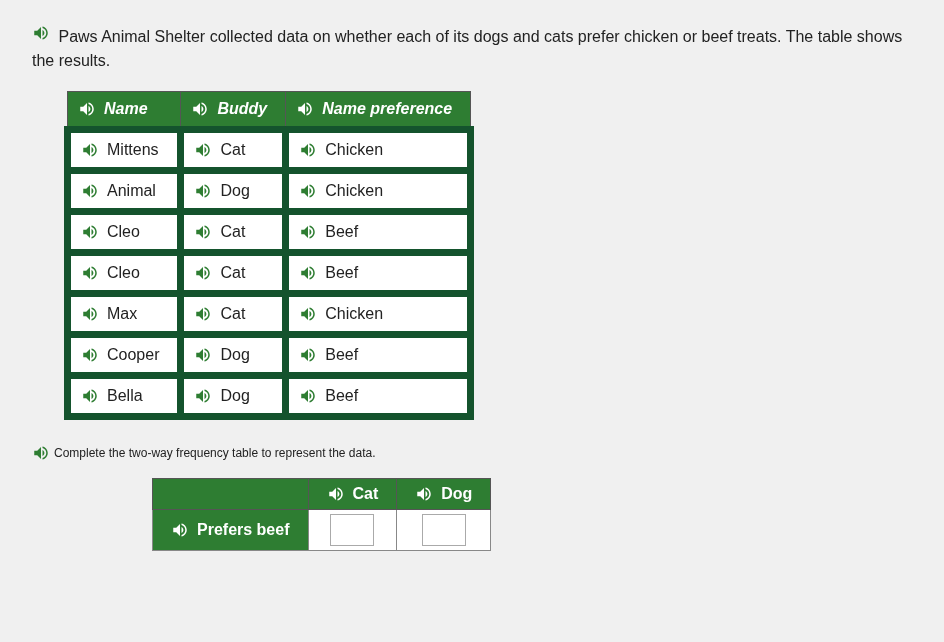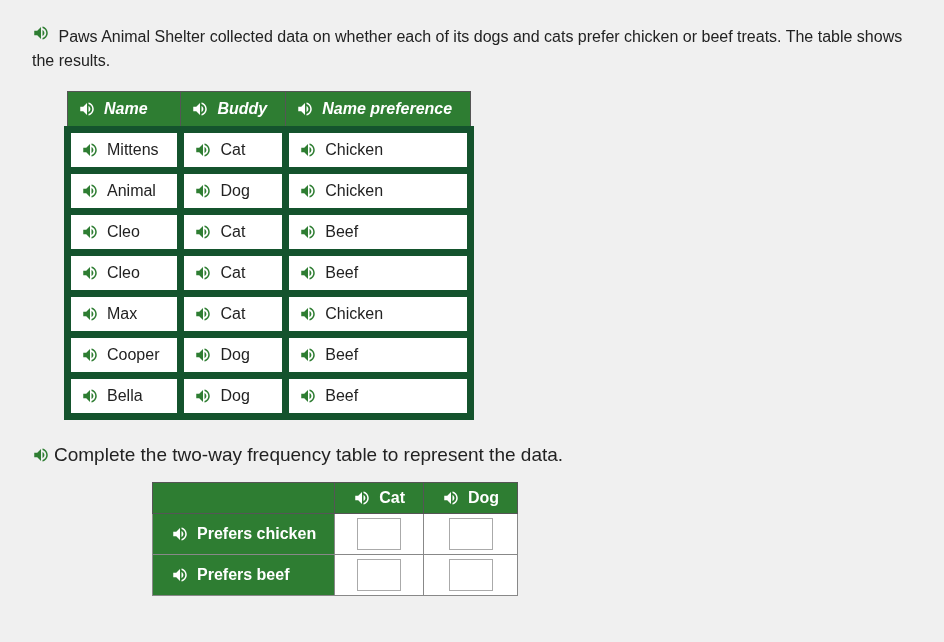--- a/index.html
+++ b/index.html
@@ -60,21 +60,21 @@
       gap: 4px;
     }
     
     .freq-section {
       margin-top: 8px;
     }
     .freq-prompt {
       display: flex;
       align-items: center;
       margin-bottom: 16px;
-      font-size: 19px;
+      font-size: 12px;
     }
     .freq-table-wrapper {
       margin-left: 120px;
     }
     .freq-table {
       border-collapse: collapse;
     }
     .freq-table th, .freq-table td {
       border: 1px solid #888;
       padding: 6px 18px;
@@ -413,34 +413,20 @@
                 <svg viewBox="0 0 24 24" fill="white" width="18" height="18">
                     <path d="M3 9v6h4l5 5V4L7 9H3zm13.5 3c0-1.77-1.02-3.29-2.5-4.03v8.05c1.48-.73 2.5-2.25 2.5-4.02zM14 3.23v2.06c2.89.86 5 3.54 5 6.71s-2.11 5.85-5 6.71v2.06c4.01-.91 7-4.49 7-8.77s-2.99-7.86-7-8.77z"></path>
                   </svg>
               </span>
               <span>Dog</span>
             </div>
           </th>
         </tr>
       </thead>
       <tbody id="freq-table-body">
-      <tr>
-            <td>
-      <div class="cell-content">
-        <span class="speaker-icon">
-          <svg viewBox="0 0 24 24" fill="white" width="18" height="18">
-                    <path d="M3 9v6h4l5 5V4L7 9H3zm13.5 3c0-1.77-1.02-3.29-2.5-4.03v8.05c1.48-.73 2.5-2.25 2.5-4.02zM14 3.23v2.06c2.89.86 5 3.54 5 6.71s-2.11 5.85-5 6.71v2.06c4.01-.91 7-4.49 7-8.77s-2.99-7.86-7-8.77z"></path>
-                  </svg>
-        </span>
-        <span>Prefers chicken</span>
-      </div>
-            </td>
-            <td class="input-cell"><input type="text" class="freq-input" style=""></td>
-            <td class="input-cell"><input type="text" class="freq-input" style=""></td>
-          </tr>
           <tr>
             <td>
       <div class="cell-content">
         <span class="speaker-icon">
           <svg viewBox="0 0 24 24" fill="white" width="18" height="18">
                     <path d="M3 9v6h4l5 5V4L7 9H3zm13.5 3c0-1.77-1.02-3.29-2.5-4.03v8.05c1.48-.73 2.5-2.25 2.5-4.02zM14 3.23v2.06c2.89.86 5 3.54 5 6.71s-2.11 5.85-5 6.71v2.06c4.01-.91 7-4.49 7-8.77s-2.99-7.86-7-8.77z"></path>
                   </svg>
         </span>
         <span>Prefers beef</span>
       </div>

